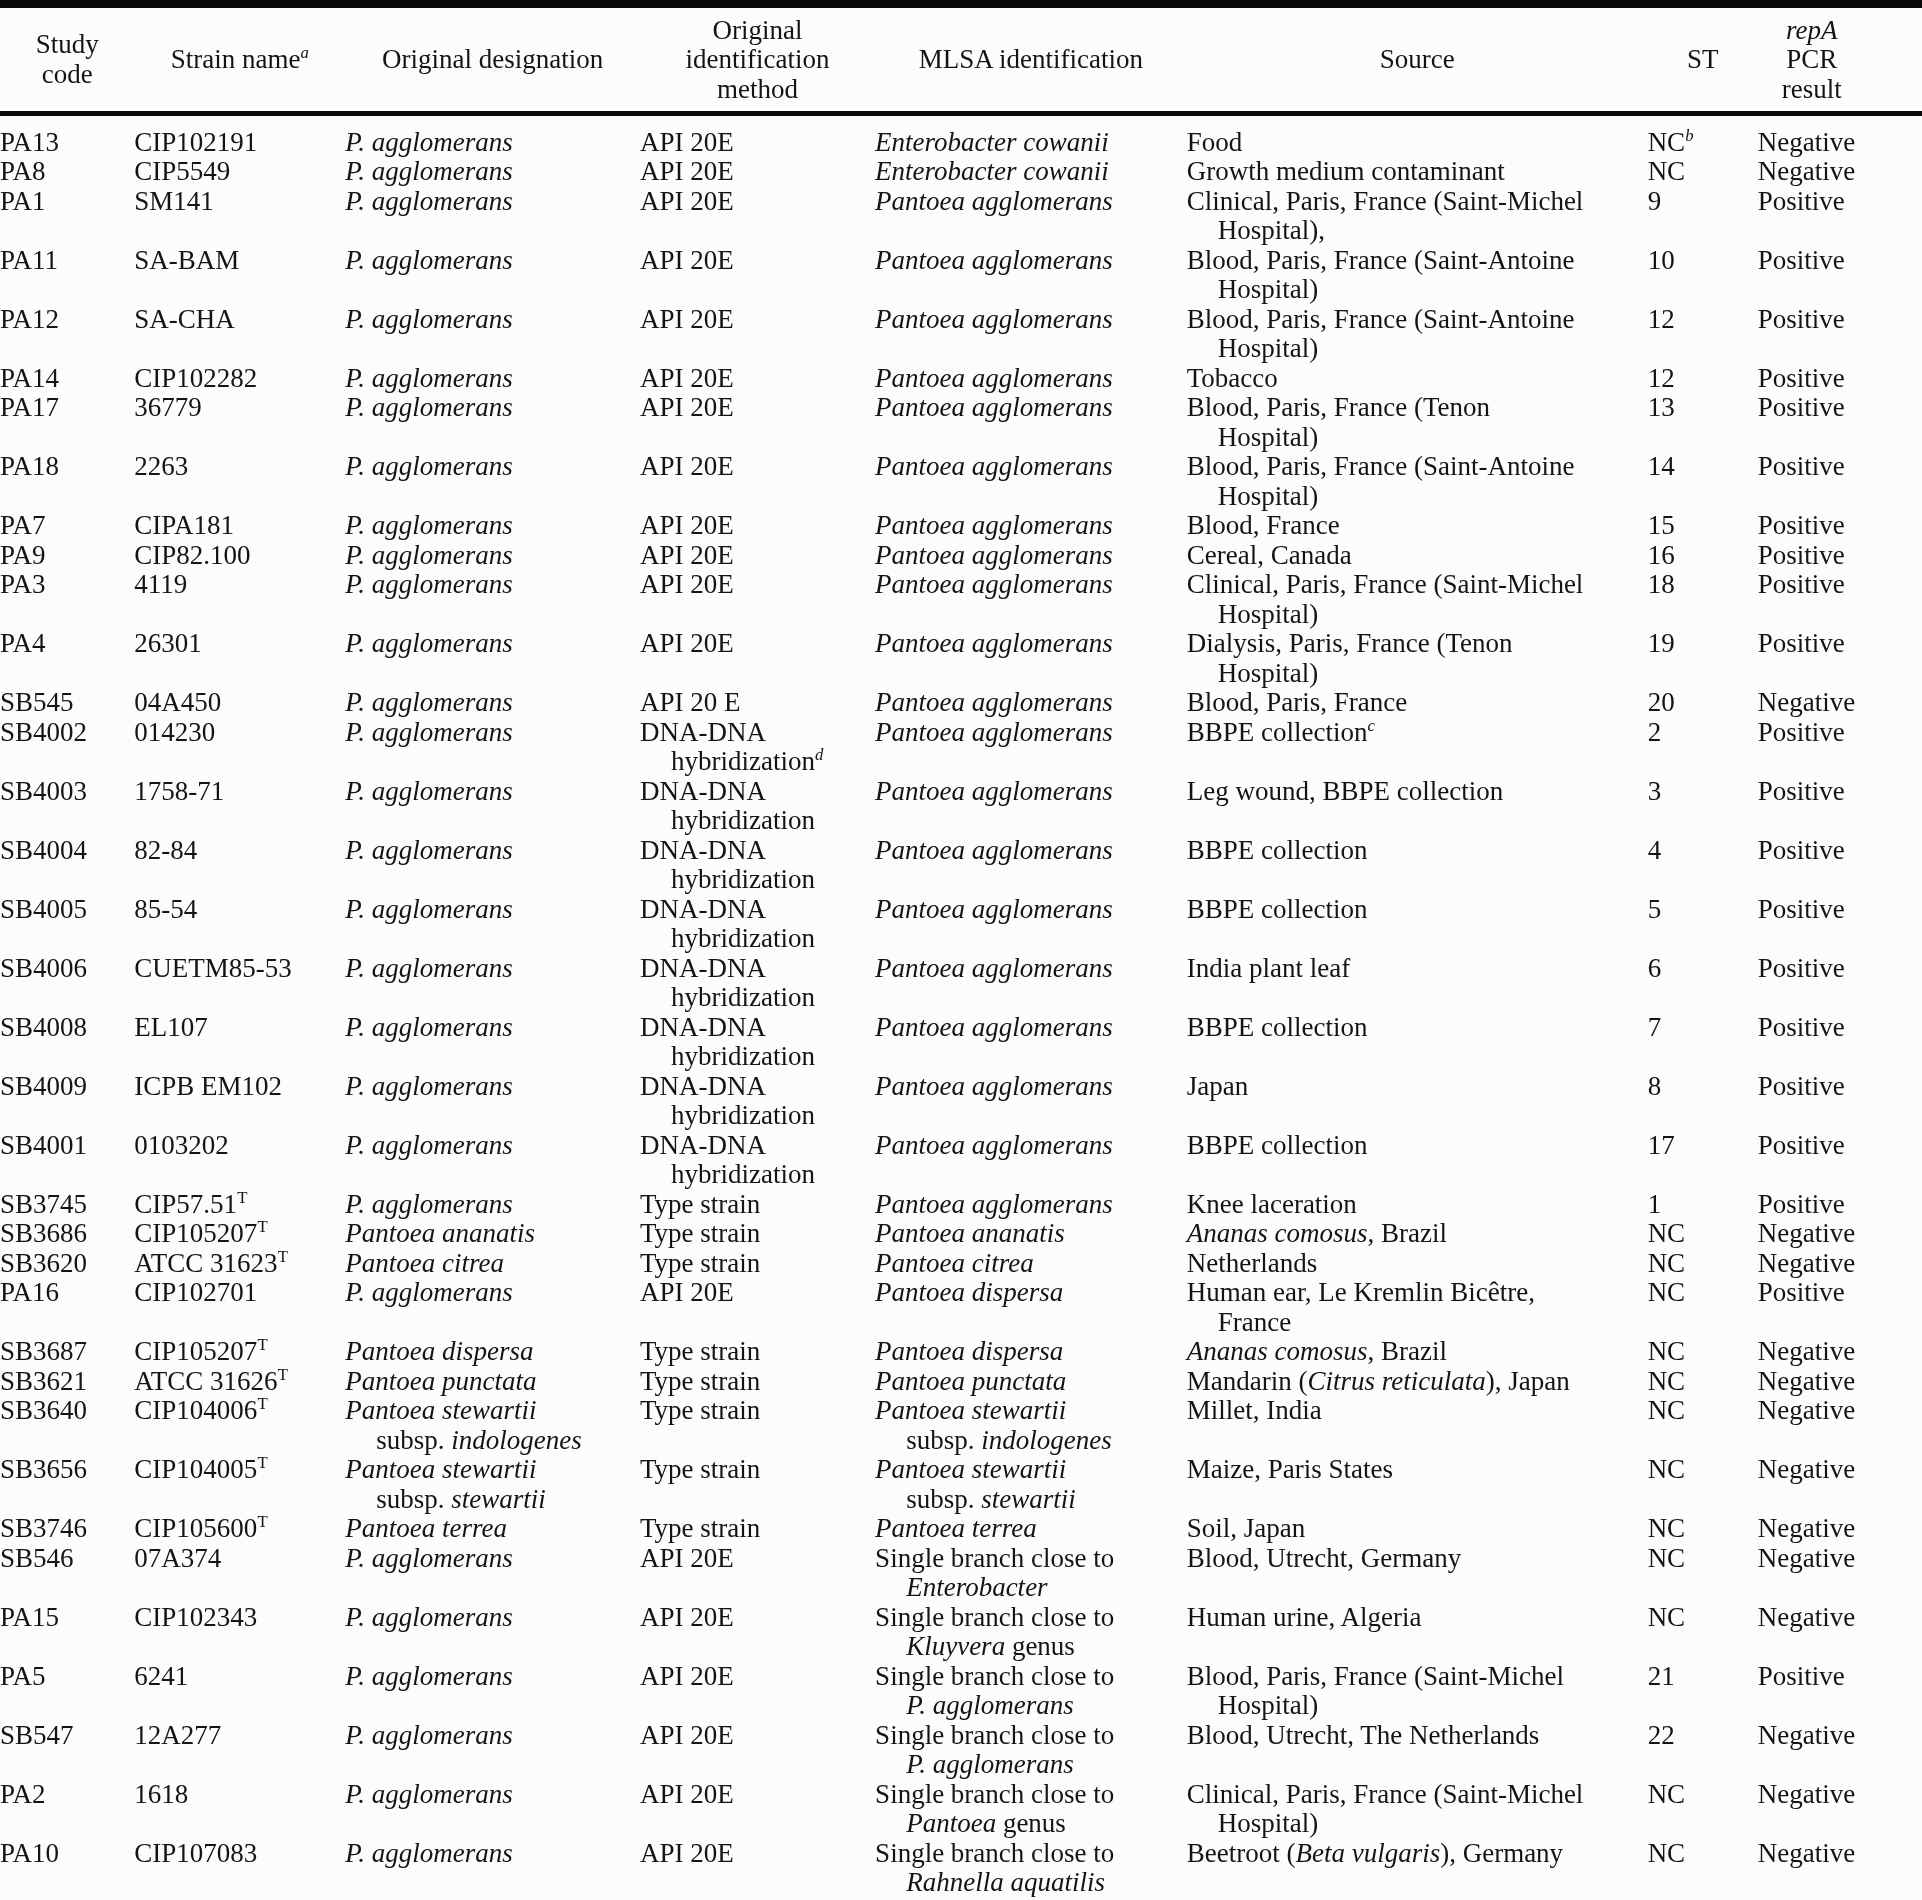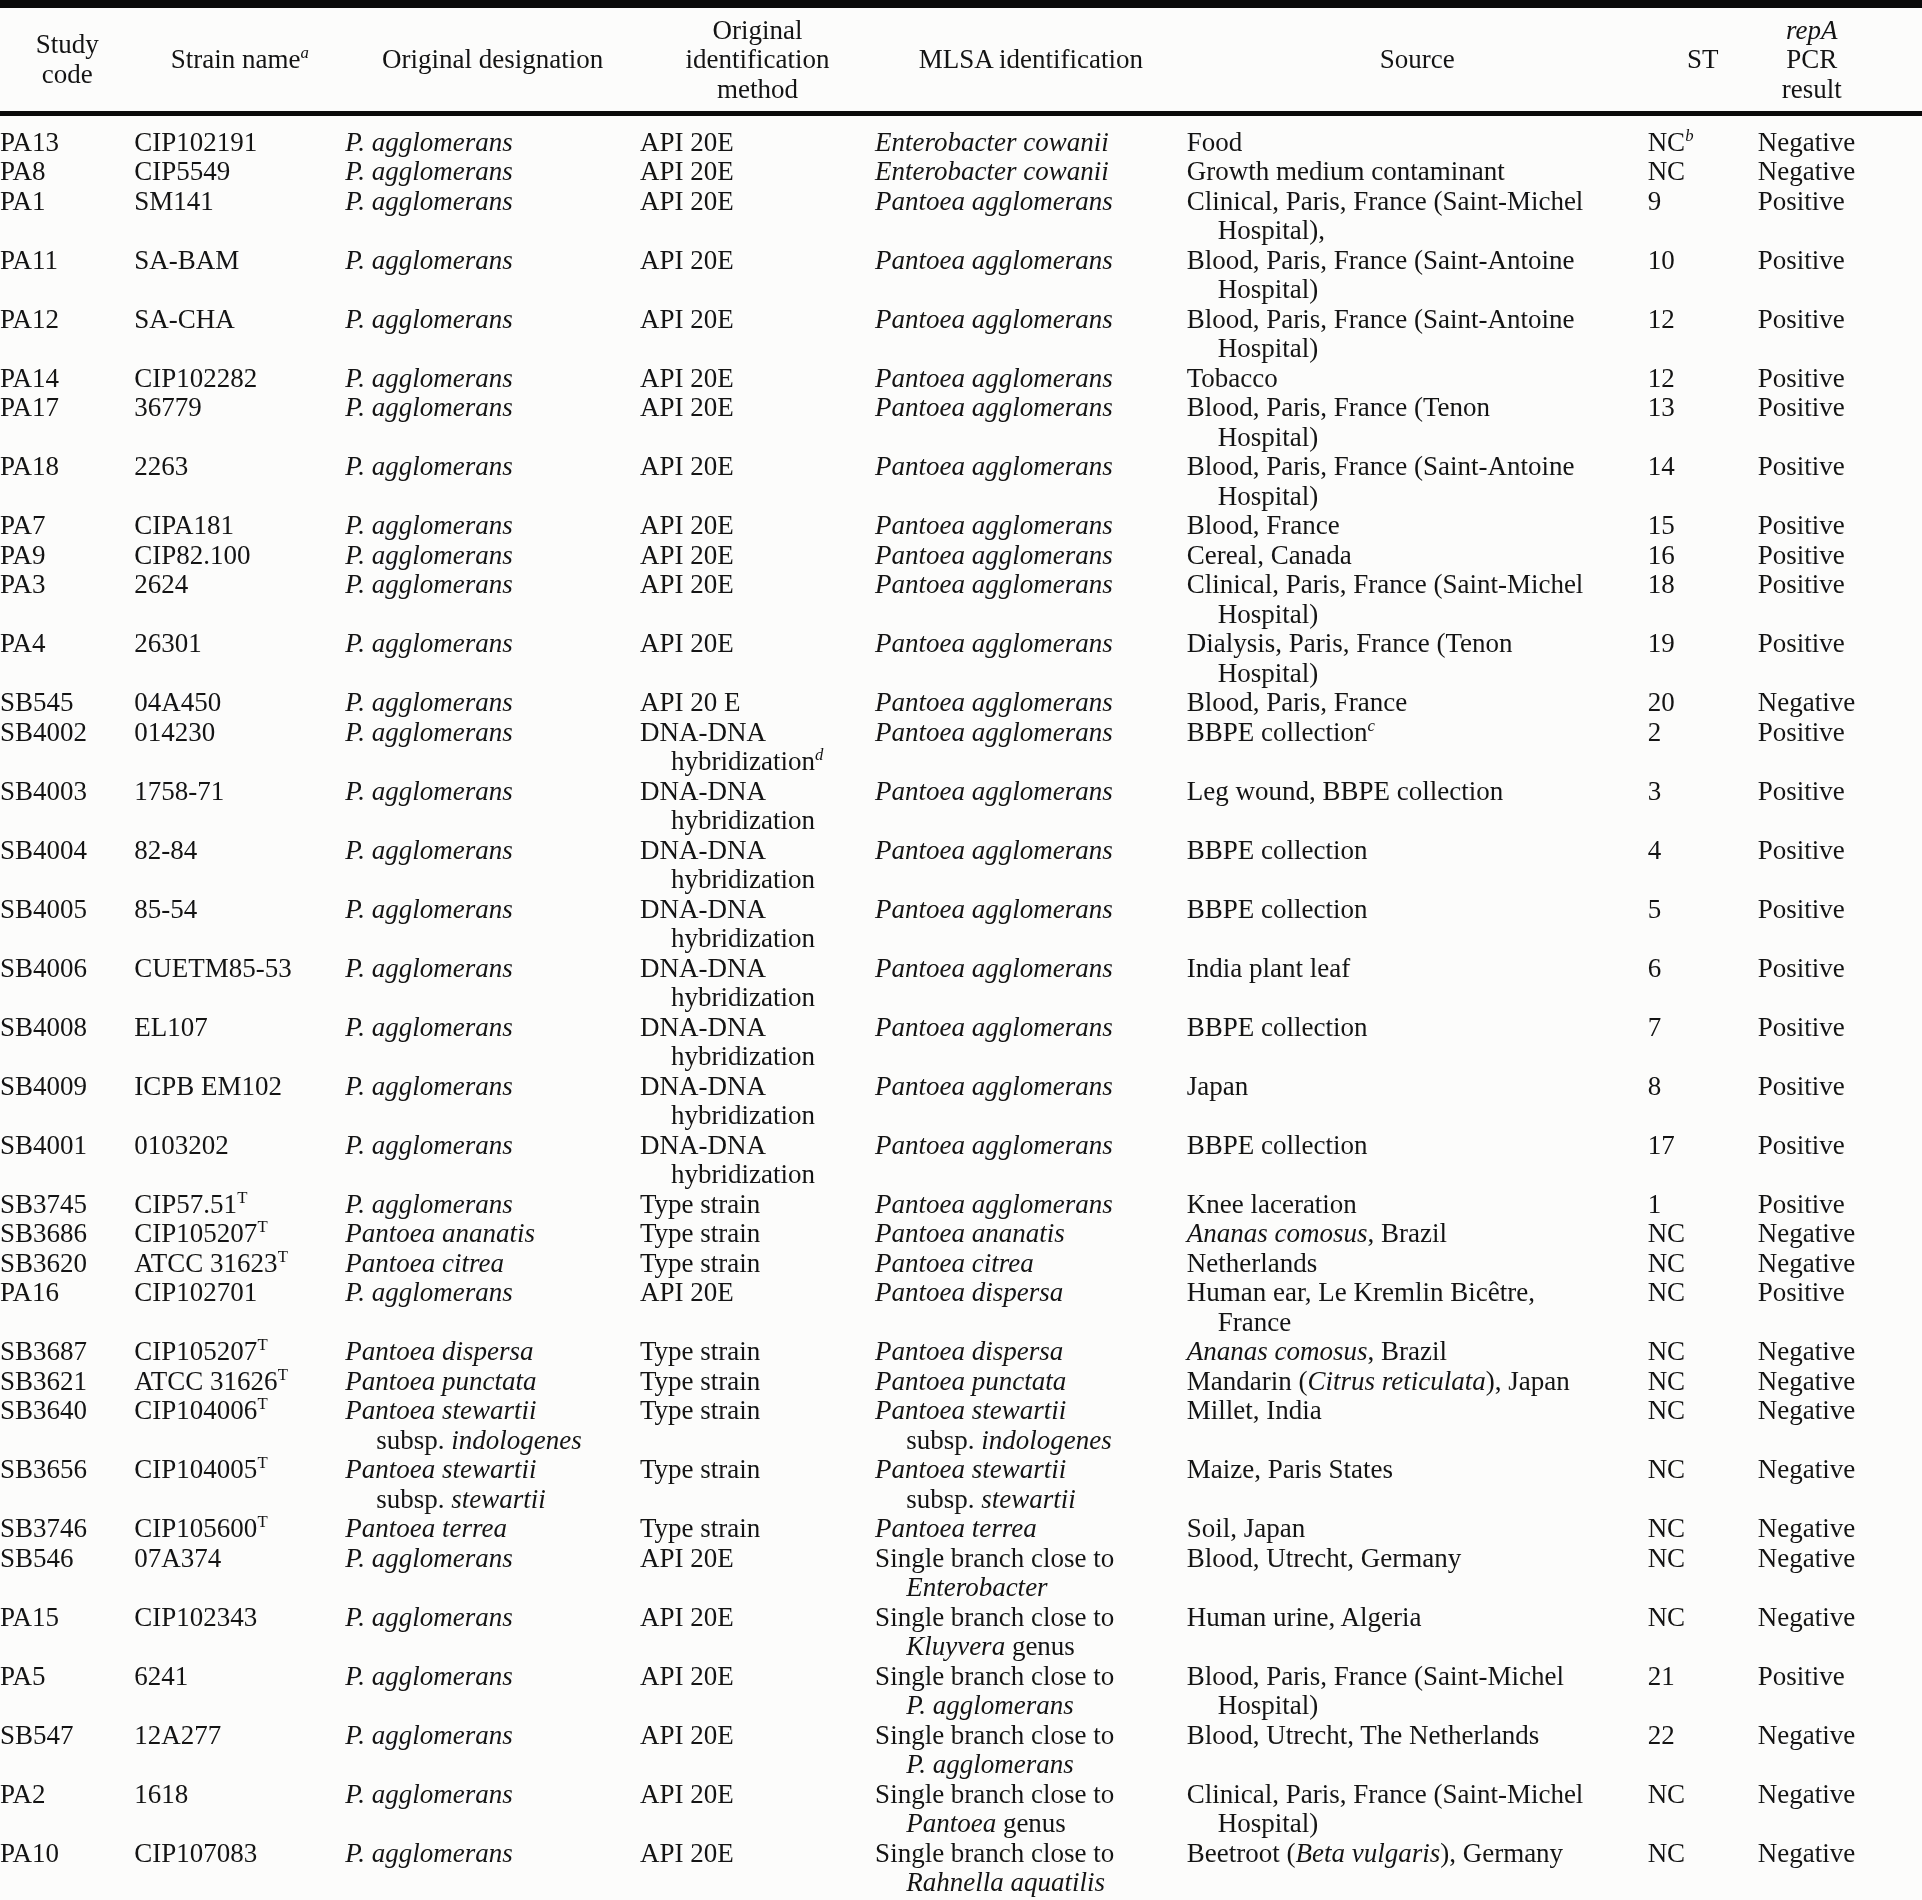--- a/index.html
+++ b/index.html
@@ -323,21 +323,21 @@
           </td>
           <td>
             <div class="c">Positive</div>
           </td>
         </tr>
         <tr>
           <td>
             <div class="c">PA3</div>
           </td>
           <td>
-            <div class="c">2624</div>
+            <div class="c">4119</div>
           </td>
           <td>
             <div class="c"><i>P. agglomerans</i></div>
           </td>
           <td>
             <div class="c">API 20E</div>
           </td>
           <td>
             <div class="c"><i>Pantoea agglomerans</i></div>
           </td>

